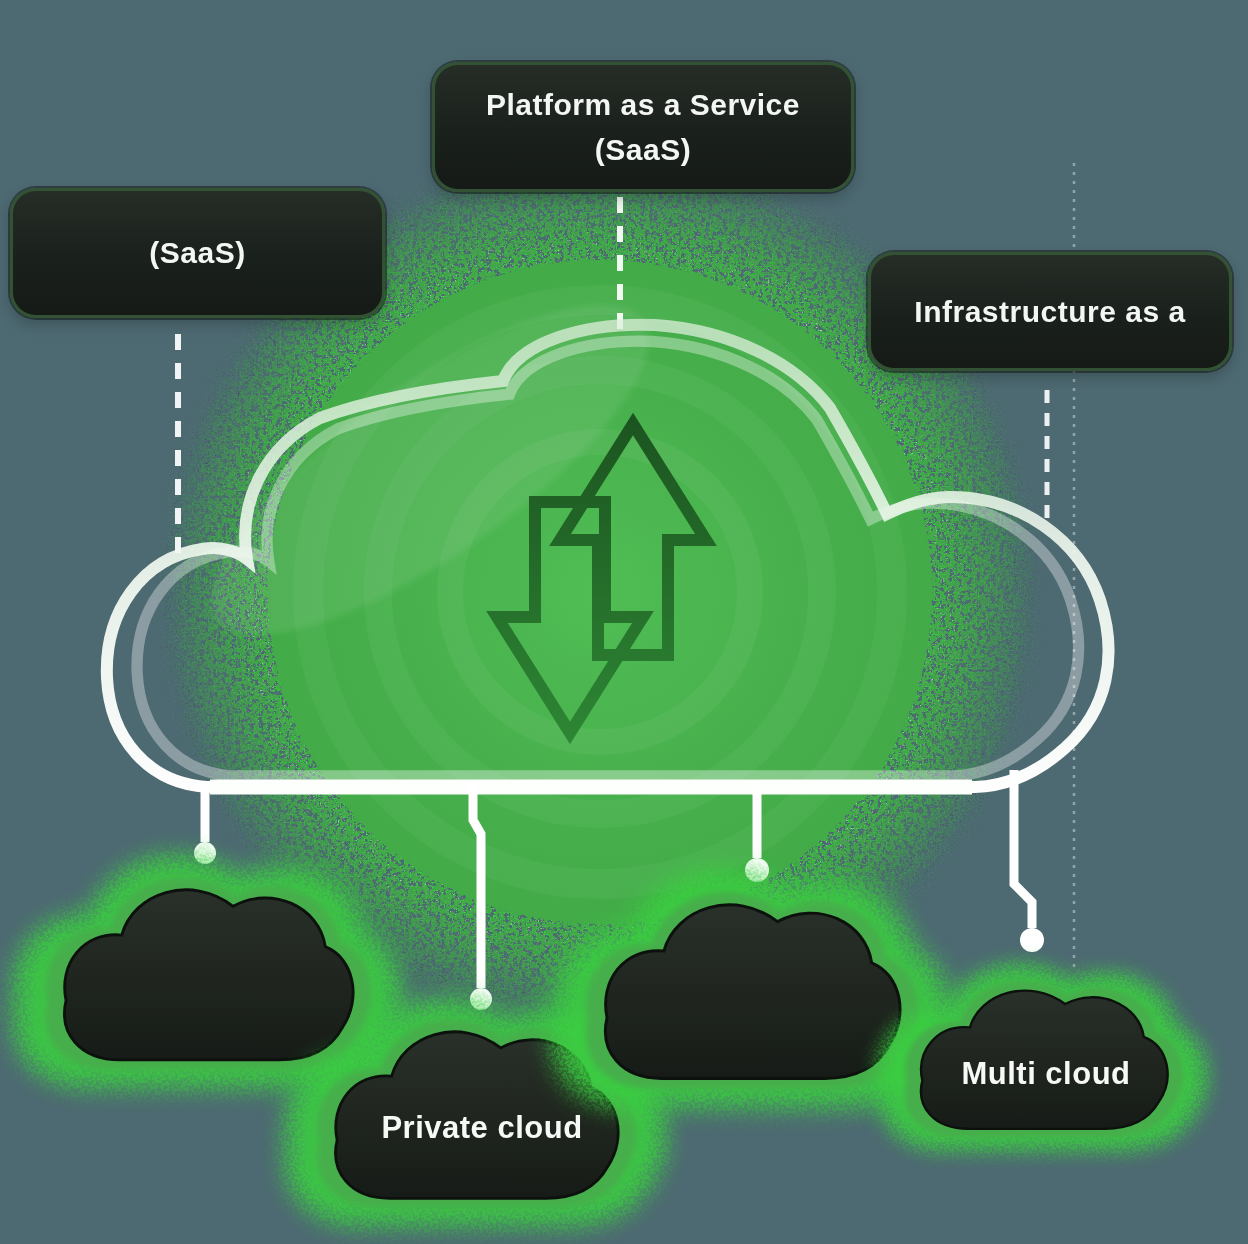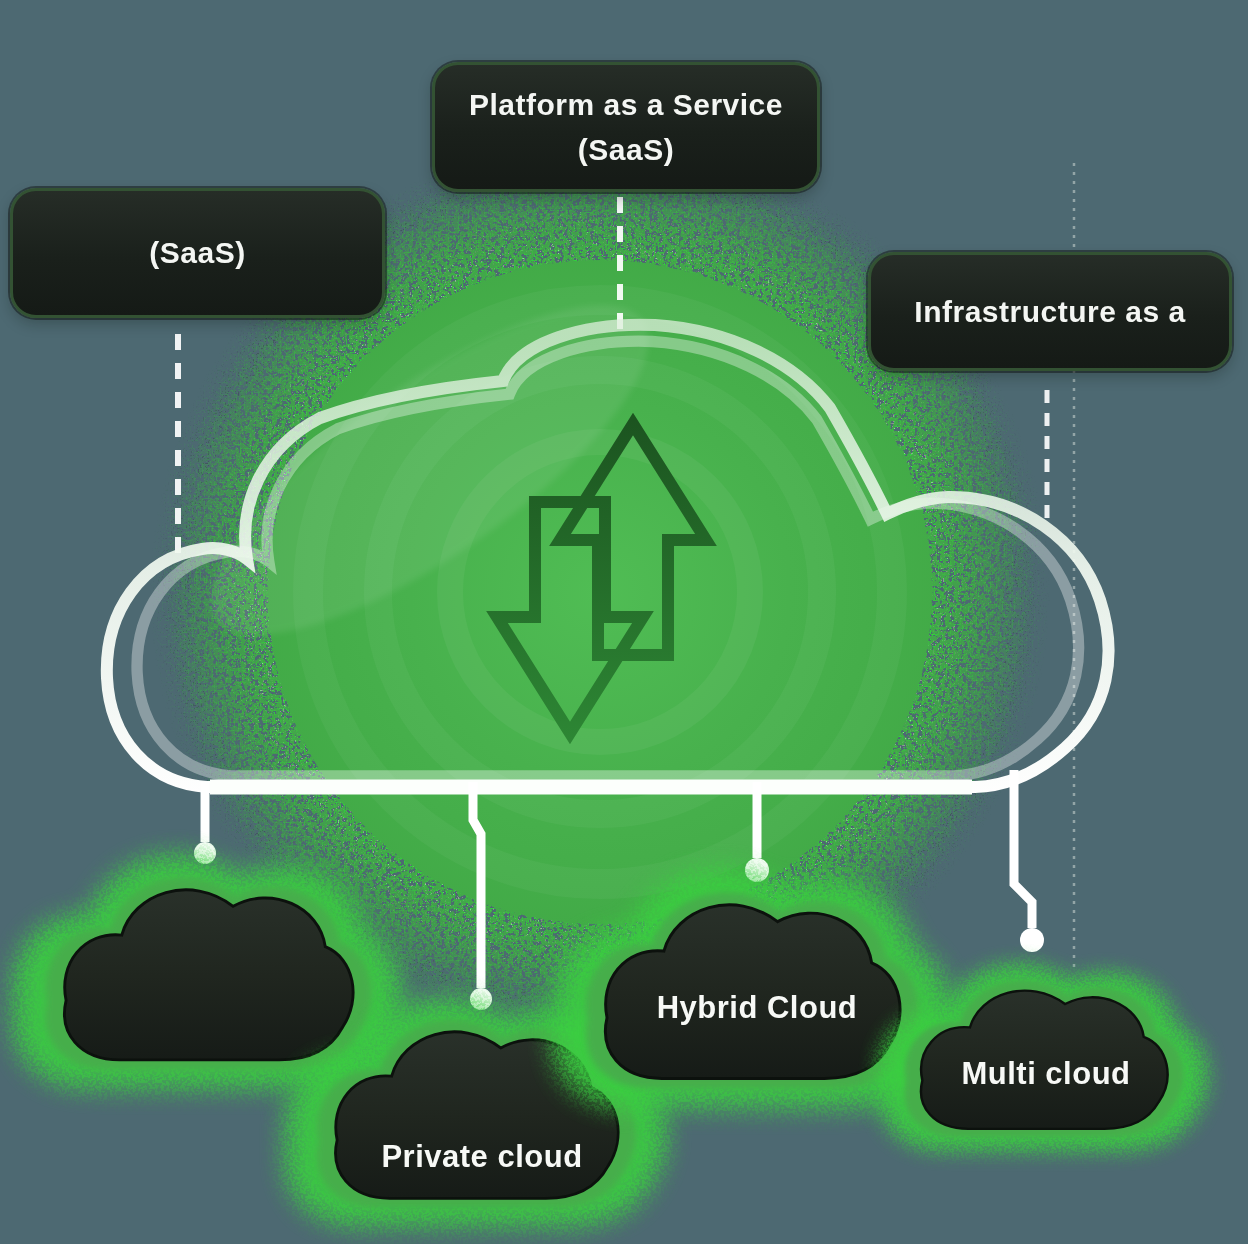--- a/index.html
+++ b/index.html
@@ -213,26 +213,25 @@
       <use href="#cloudPath" transform="scale(1.3)" fill="#3bcf41" opacity="0.9" filter="url(#cloudGlow)"></use>
       <use href="#cloudPath" transform="scale(1.13)" fill="#46ad4c" opacity="0.95" filter="url(#softBlur)"></use>
       <use href="#cloudPath" fill="url(#darkCloudGrad)" stroke="#0c110d" stroke-width="3"></use>
     </g>
   </svg>
 
   <div class="svc-label" style="left:10px;top:188px;width:375px;height:130px;">
     <span class="l2">(SaaS)</span>
   </div>
 
-  <div class="svc-label" style="left:432px;top:62px;width:388px;height:130px;">
+  <div class="svc-label" style="left:432px;top:62px;width:422px;height:130px;">
     <span class="l1">Platform as a Service</span>
     <span class="l2">(SaaS)</span>
   </div>
 
   <div class="svc-label" style="left:868px;top:252px;width:364px;height:119px;">
     <span class="l1">Infrastructure as a</span>
   </div>
 
-  <div class="cloud-name" style="left:482px;top:1128px;margin-top:29px;">Private cloud</div>
-  <div class="cloud-name" style="left:757px;top:1008px;">Hybrid Cloud</div>
+  <div class="cloud-name" style="left:482px;top:1128px;">Private cloud</div>
   <div class="cloud-name" style="left:1046px;top:1074px;">Multi cloud</div>
 
 </div>
 
 </body></html>

